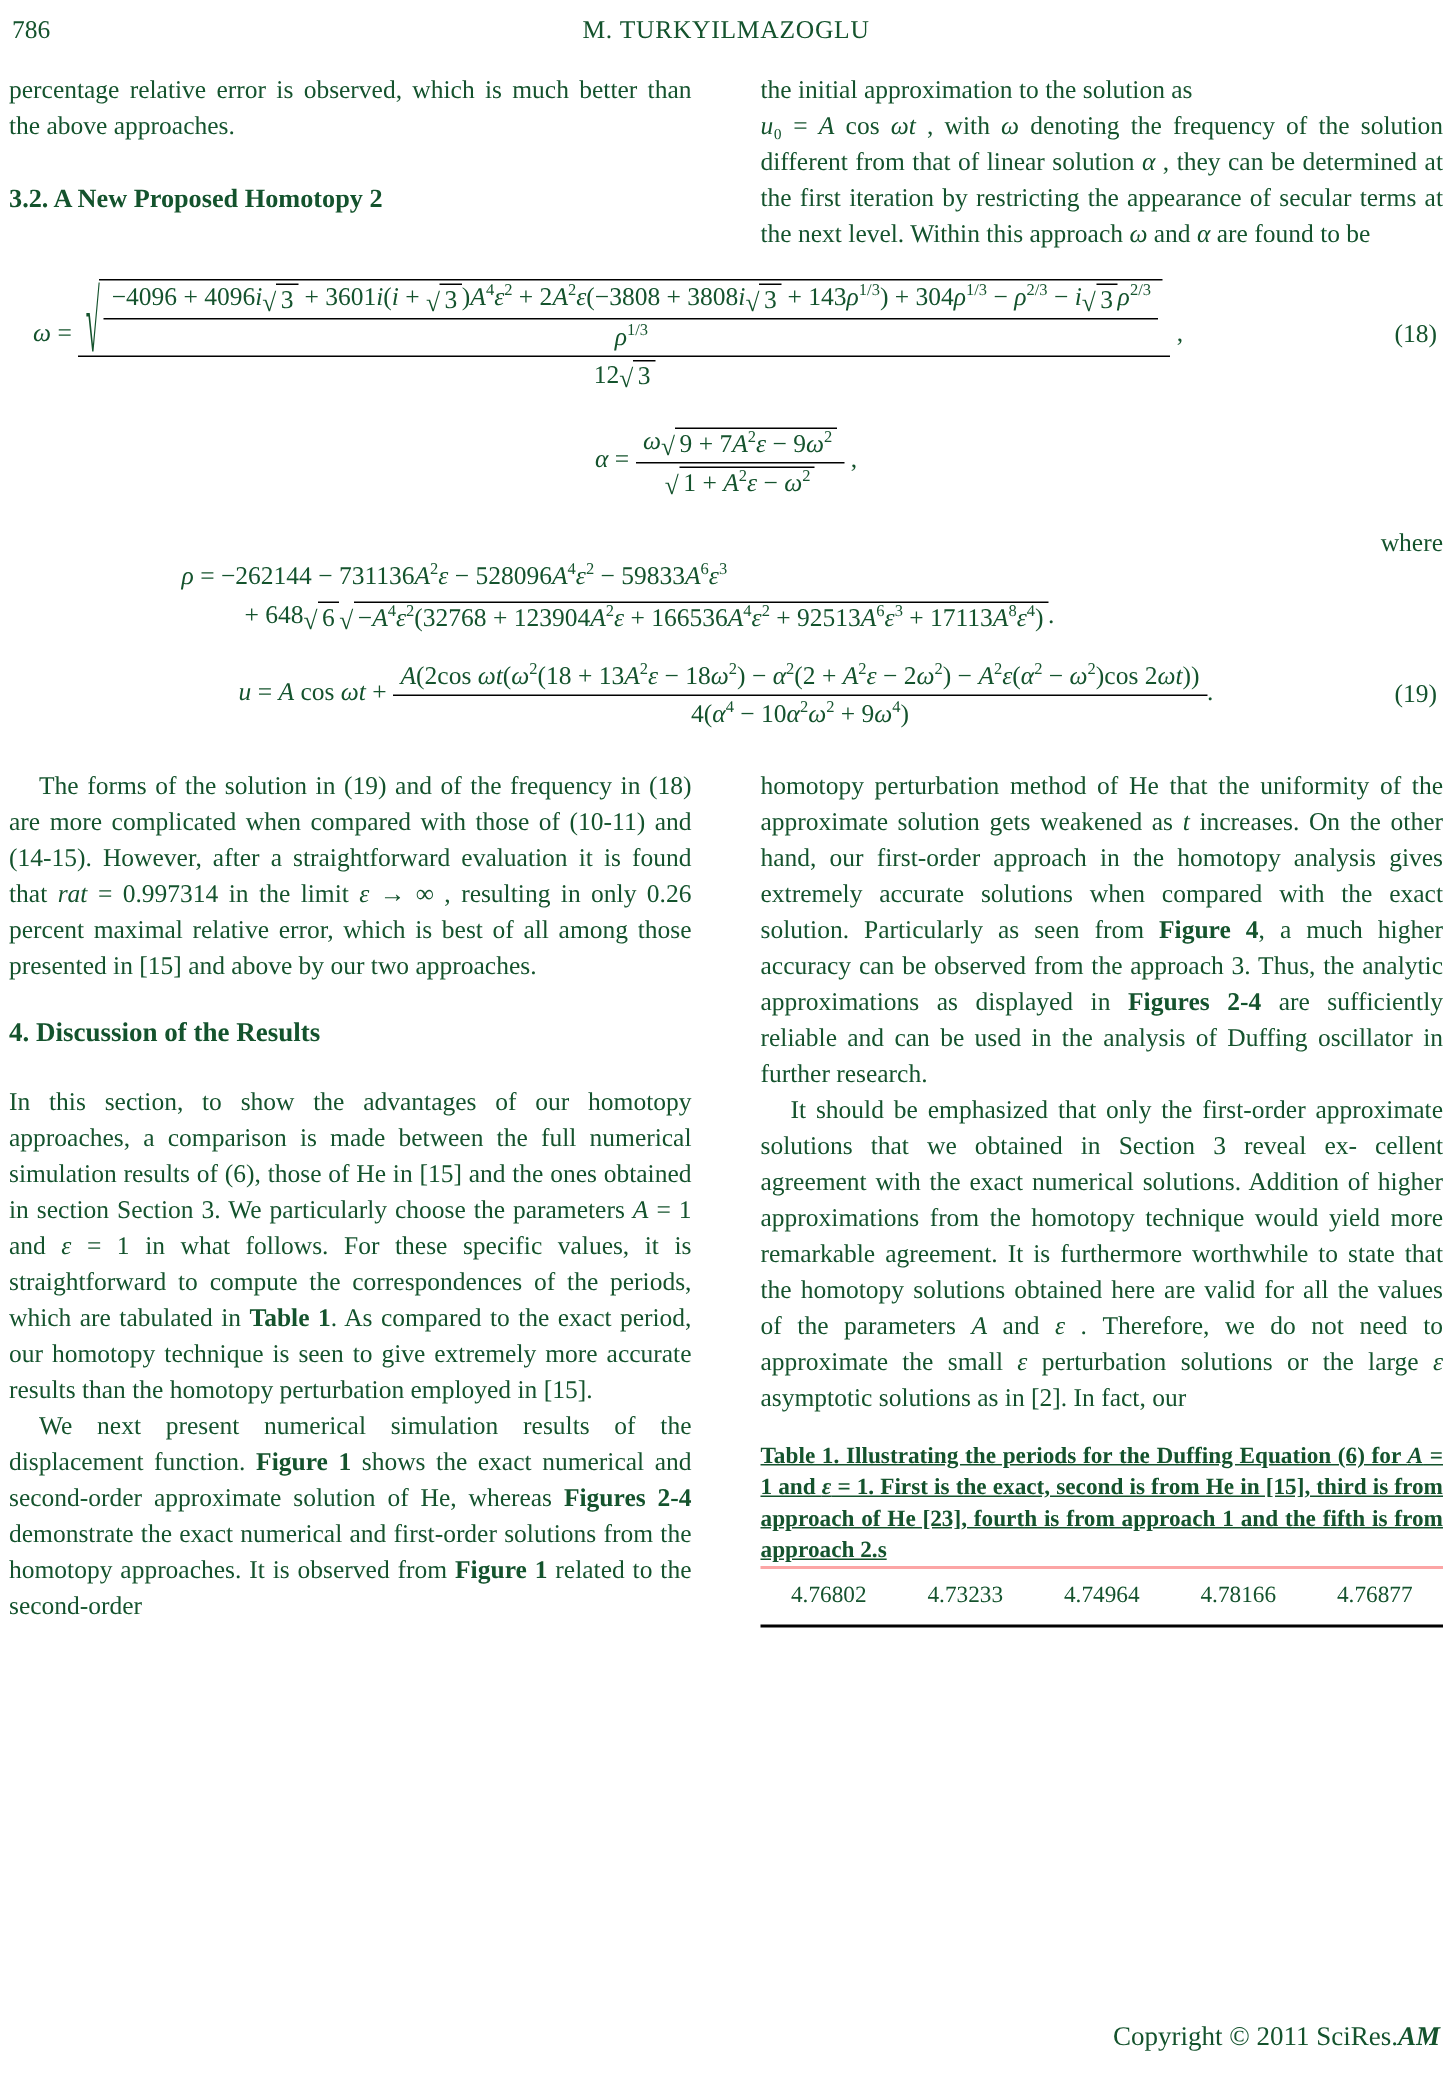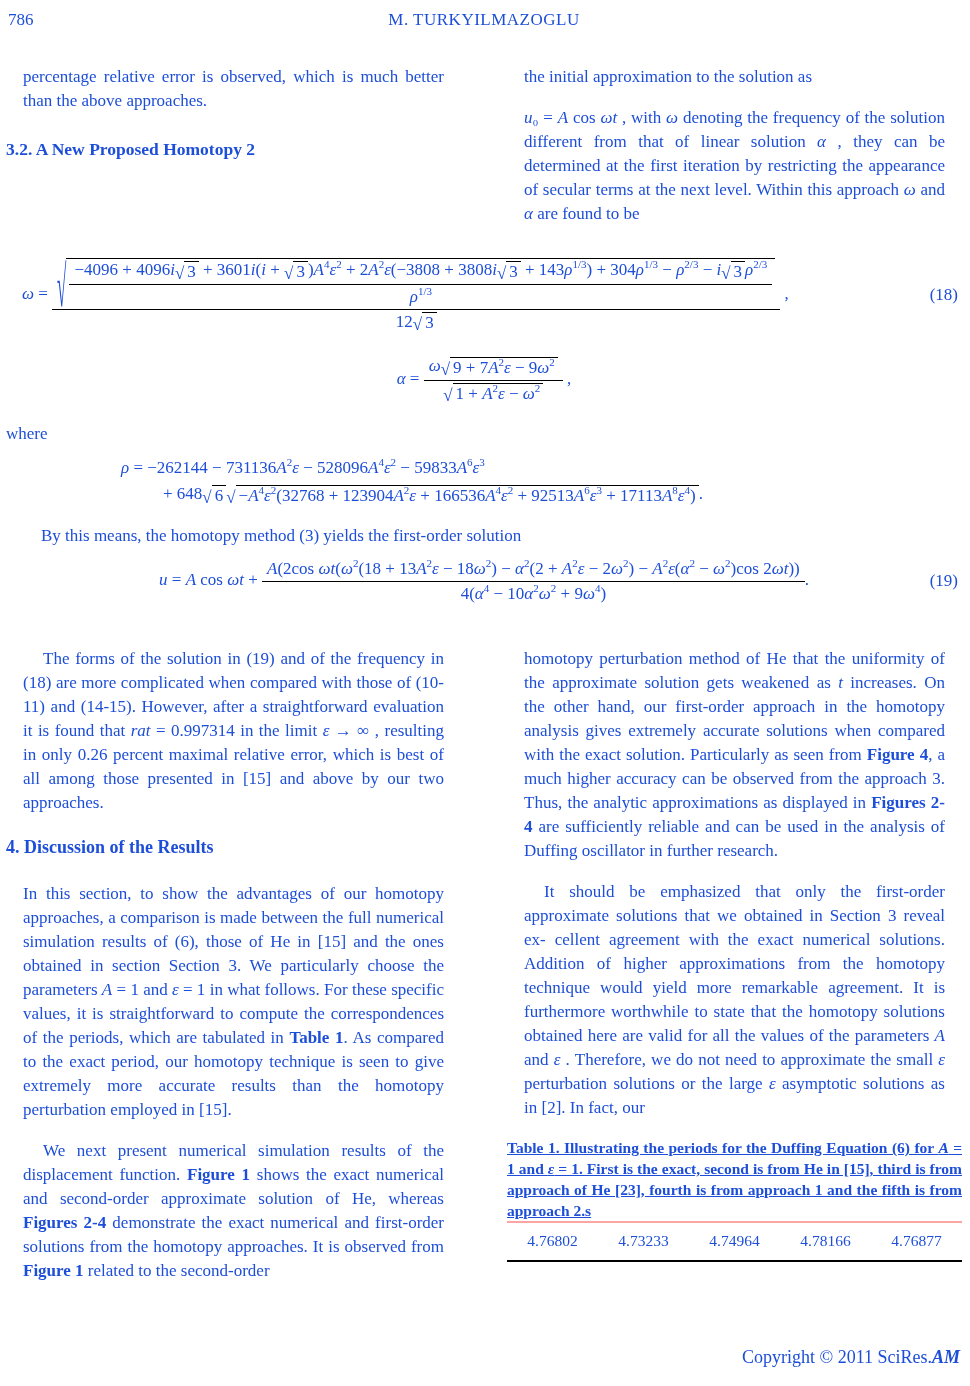--- a/index.html
+++ b/index.html
@@ -1,29 +1,29 @@
 <!DOCTYPE html>
 <html><head>
 <meta charset="utf-8">
 <style>
   html,body{margin:0;padding:0;background:#ffffff;}
   .page{
     width:970px;height:1386px;box-sizing:border-box;overflow:hidden;
-    padding:8px 8px 12px 6px;background:#fff;color:#1d4ed8;
+    padding:8px 8px 12px 6px;background:#fff;color:#14532d;
     font-family:"Liberation Serif", serif;
     display:flex;flex-direction:column;position:relative;
   }
   
   .hdr{position:relative;height:24px;font-size:17px;}
   .hdr .pgnum{position:absolute;left:2px;top:2px;}
   .hdr .runtitle{position:absolute;left:0;right:0;top:2px;text-align:center;letter-spacing:.5px;}
   
   .cols{display:flex;gap:46px;}
   .col{flex:1 1 0;min-width:0;}
-  p{margin:17px;font-size:17px;line-height:24px;text-align:justify;}
+  p{margin:0;font-size:17px;line-height:24px;text-align:justify;}
   p.ind{text-indent:20px;}
   .h-sub{font-size:17.5px;font-weight:bold;margin:26px 0 28px;}
   .h-sec{font-size:18px;font-weight:bold;margin:22px 0 24px;}
   .top-cols{margin-top:16px;}
   .bottom-cols{margin-top:26px;}
   
   .eqs{margin-top:14px;font-size:17px;}
   .eq-row{position:relative;display:flex;align-items:center;justify-content:center;}
   .eq-no{position:absolute;right:4px;top:50%;transform:translateY(-50%);}
   .meq span{white-space:pre;}
@@ -32,21 +32,21 @@
   .frac{display:inline-flex;flex-direction:column;text-align:center;vertical-align:middle;}
   .frac>.fn{border-bottom:1px solid #000;padding:1px 5px 2px;}
   .frac>.fd{padding:2px 5px 0;}
   .sqrt{display:inline-flex;align-items:flex-start;vertical-align:middle;}
   .sqrt>.rad{align-self:flex-end;line-height:1;}
   .sqrt>.rad.tall{transform:scaleY(3.4);transform-origin:60% 78%;}
   .sqrt>.rc{border-top:1px solid #000;padding:0 3px;}
   .eq18row{margin-bottom:22px;justify-content:flex-start;padding-left:16px;padding-right:64px;}
   .eq18row .grow{flex:1;}
   .alpharow{margin-bottom:18px;}
-  .where{margin:0 0 12px;text-align:left;}
+  .where{margin:0 0 0;text-align:right;}
   .rho{padding-left:115px;margin-bottom:18px;}
   .rho .l2{margin-top:6px;padding-left:42px;}
   .leadin{margin-bottom:10px;text-indent:18px;}
   .eq19row{margin-top:4px;}
   
   .tcaption{font-size:15.5px;line-height:21px;font-weight:bold;text-align:justify;margin-top:16px;text-decoration:underline;}
   .ptable{border-top:2px solid #fca5a5;border-bottom:2px solid #000;}
   .trow{display:flex;padding:9px 0 10px;}
   .tcell{flex:1;text-align:center;font-size:15.5px;}
   
@@ -80,21 +80,20 @@
       <span class="eq-no">(18)</span>
     </div>
     <div class="eq-row alpharow">
       <span class="meq"><span class="mv">α</span><span class="mt"> = </span><span class="frac"><span class="fn"><span class="mv">ω</span><span class="sqrt"><span class="rad">√</span><span class="rc"><span class="mt">9 + 7</span><span class="mv">A</span><sup class="ms"><span class="mt">2</span></sup><span class="mv">ε</span><span class="mt"> − 9</span><span class="mv">ω</span><sup class="ms"><span class="mt">2</span></sup></span></span></span><span class="fd"><span class="sqrt"><span class="rad">√</span><span class="rc"><span class="mt">1 + </span><span class="mv">A</span><sup class="ms"><span class="mt">2</span></sup><span class="mv">ε</span><span class="mt"> − </span><span class="mv">ω</span><sup class="ms"><span class="mt">2</span></sup></span></span></span></span><span class="mt"> ,</span></span>
     </div>
     <p class="where">where</p>
     <div class="rho">
       <div class="meq"><span class="mv">ρ</span><span class="mt"> = −262144 − 731136</span><span class="mv">A</span><sup class="ms"><span class="mt">2</span></sup><span class="mv">ε</span><span class="mt"> − 528096</span><span class="mv">A</span><sup class="ms"><span class="mt">4</span></sup><span class="mv">ε</span><sup class="ms"><span class="mt">2</span></sup><span class="mt"> − 59833</span><span class="mv">A</span><sup class="ms"><span class="mt">6</span></sup><span class="mv">ε</span><sup class="ms"><span class="mt">3</span></sup></div>
       <div class="meq l2"><span class="mt">+ 648</span><span class="sqrt"><span class="rad">√</span><span class="rc"><span class="mt">6</span></span></span><span class="sqrt"><span class="rad">√</span><span class="rc"><span class="mt">−</span><span class="mv">A</span><sup class="ms"><span class="mt">4</span></sup><span class="mv">ε</span><sup class="ms"><span class="mt">2</span></sup><span class="mt">(32768 + 123904</span><span class="mv">A</span><sup class="ms"><span class="mt">2</span></sup><span class="mv">ε</span><span class="mt"> + 166536</span><span class="mv">A</span><sup class="ms"><span class="mt">4</span></sup><span class="mv">ε</span><sup class="ms"><span class="mt">2</span></sup><span class="mt"> + 92513</span><span class="mv">A</span><sup class="ms"><span class="mt">6</span></sup><span class="mv">ε</span><sup class="ms"><span class="mt">3</span></sup><span class="mt"> + 17113</span><span class="mv">A</span><sup class="ms"><span class="mt">8</span></sup><span class="mv">ε</span><sup class="ms"><span class="mt">4</span></sup><span class="mt">)</span></span></span><span class="mt">.</span></div>
     </div>
-    <p class="leadin">By this means, the homotopy method (3) yields the first-order solution</p>
     <div class="eq-row eq19row">
       <span class="meq"><span class="mv">u</span><span class="mt"> = </span><span class="mv">A</span><span class="mt"> cos </span><span class="mv">ωt</span><span class="mt"> + </span><span class="frac"><span class="fn"><span class="mv">A</span><span class="mt">(2cos </span><span class="mv">ωt</span><span class="mt">(</span><span class="mv">ω</span><sup class="ms"><span class="mt">2</span></sup><span class="mt">(18 + 13</span><span class="mv">A</span><sup class="ms"><span class="mt">2</span></sup><span class="mv">ε</span><span class="mt"> − 18</span><span class="mv">ω</span><sup class="ms"><span class="mt">2</span></sup><span class="mt">) − </span><span class="mv">α</span><sup class="ms"><span class="mt">2</span></sup><span class="mt">(2 + </span><span class="mv">A</span><sup class="ms"><span class="mt">2</span></sup><span class="mv">ε</span><span class="mt"> − 2</span><span class="mv">ω</span><sup class="ms"><span class="mt">2</span></sup><span class="mt">) − </span><span class="mv">A</span><sup class="ms"><span class="mt">2</span></sup><span class="mv">ε</span><span class="mt">(</span><span class="mv">α</span><sup class="ms"><span class="mt">2</span></sup><span class="mt"> − </span><span class="mv">ω</span><sup class="ms"><span class="mt">2</span></sup><span class="mt">)cos 2</span><span class="mv">ωt</span><span class="mt">))</span></span><span class="fd"><span class="mt">4(</span><span class="mv">α</span><sup class="ms"><span class="mt">4</span></sup><span class="mt"> − 10</span><span class="mv">α</span><sup class="ms"><span class="mt">2</span></sup><span class="mv">ω</span><sup class="ms"><span class="mt">2</span></sup><span class="mt"> + 9</span><span class="mv">ω</span><sup class="ms"><span class="mt">4</span></sup><span class="mt">)</span></span></span><span class="mt">.</span></span>
       <span class="eq-no">(19)</span>
     </div>
   </div>
 
   <div class="cols bottom-cols">
     <div class="col">
       <p class="ind">The forms of the solution in (19) and of the frequency in (18) are more complicated when compared with those of (10-11) and (14-15). However, after a straightforward evaluation it is found that  <i>rat</i> = 0.997314  in the limit <i>ε</i> → ∞ , resulting in only 0.26 percent maximal relative error, which is best of all among those presented in [15] and above by our two approaches.</p>
       <div class="h-sec">4. Discussion of the Results</div>

